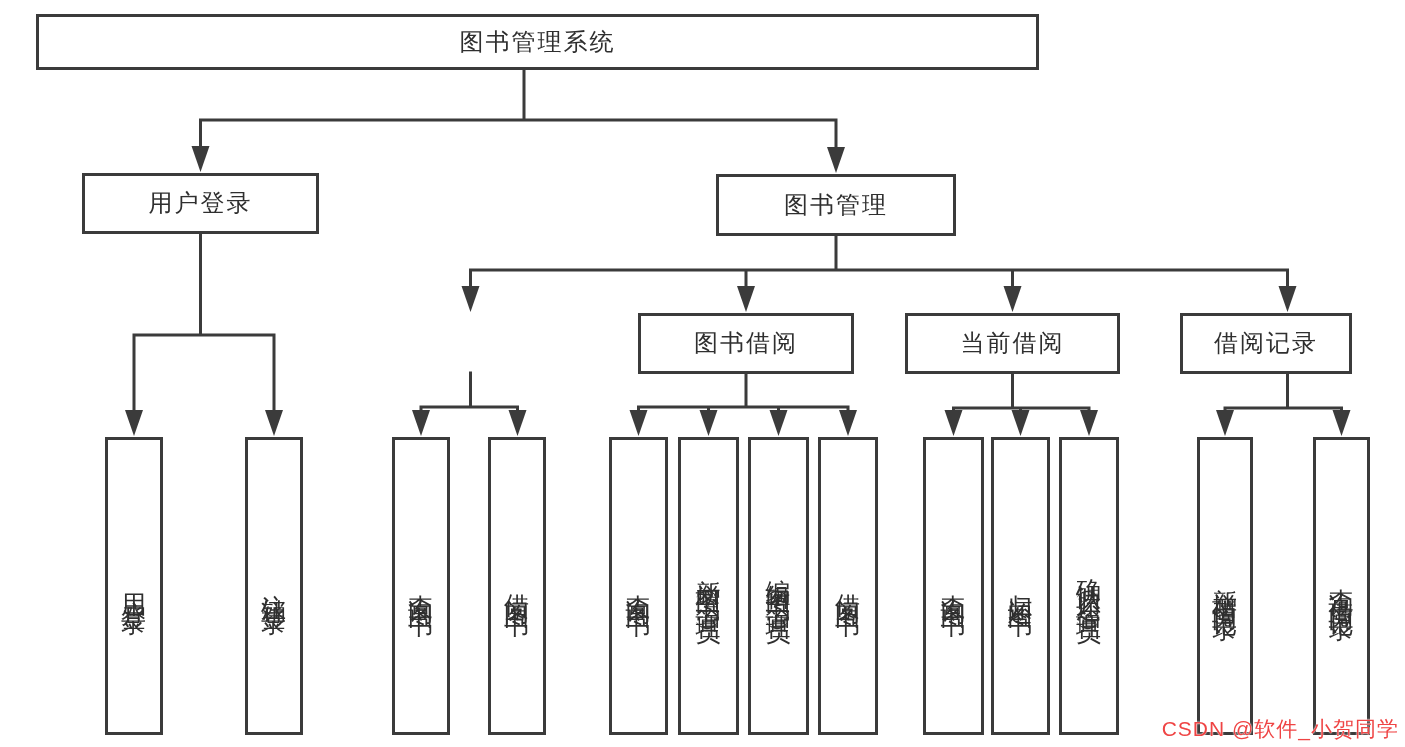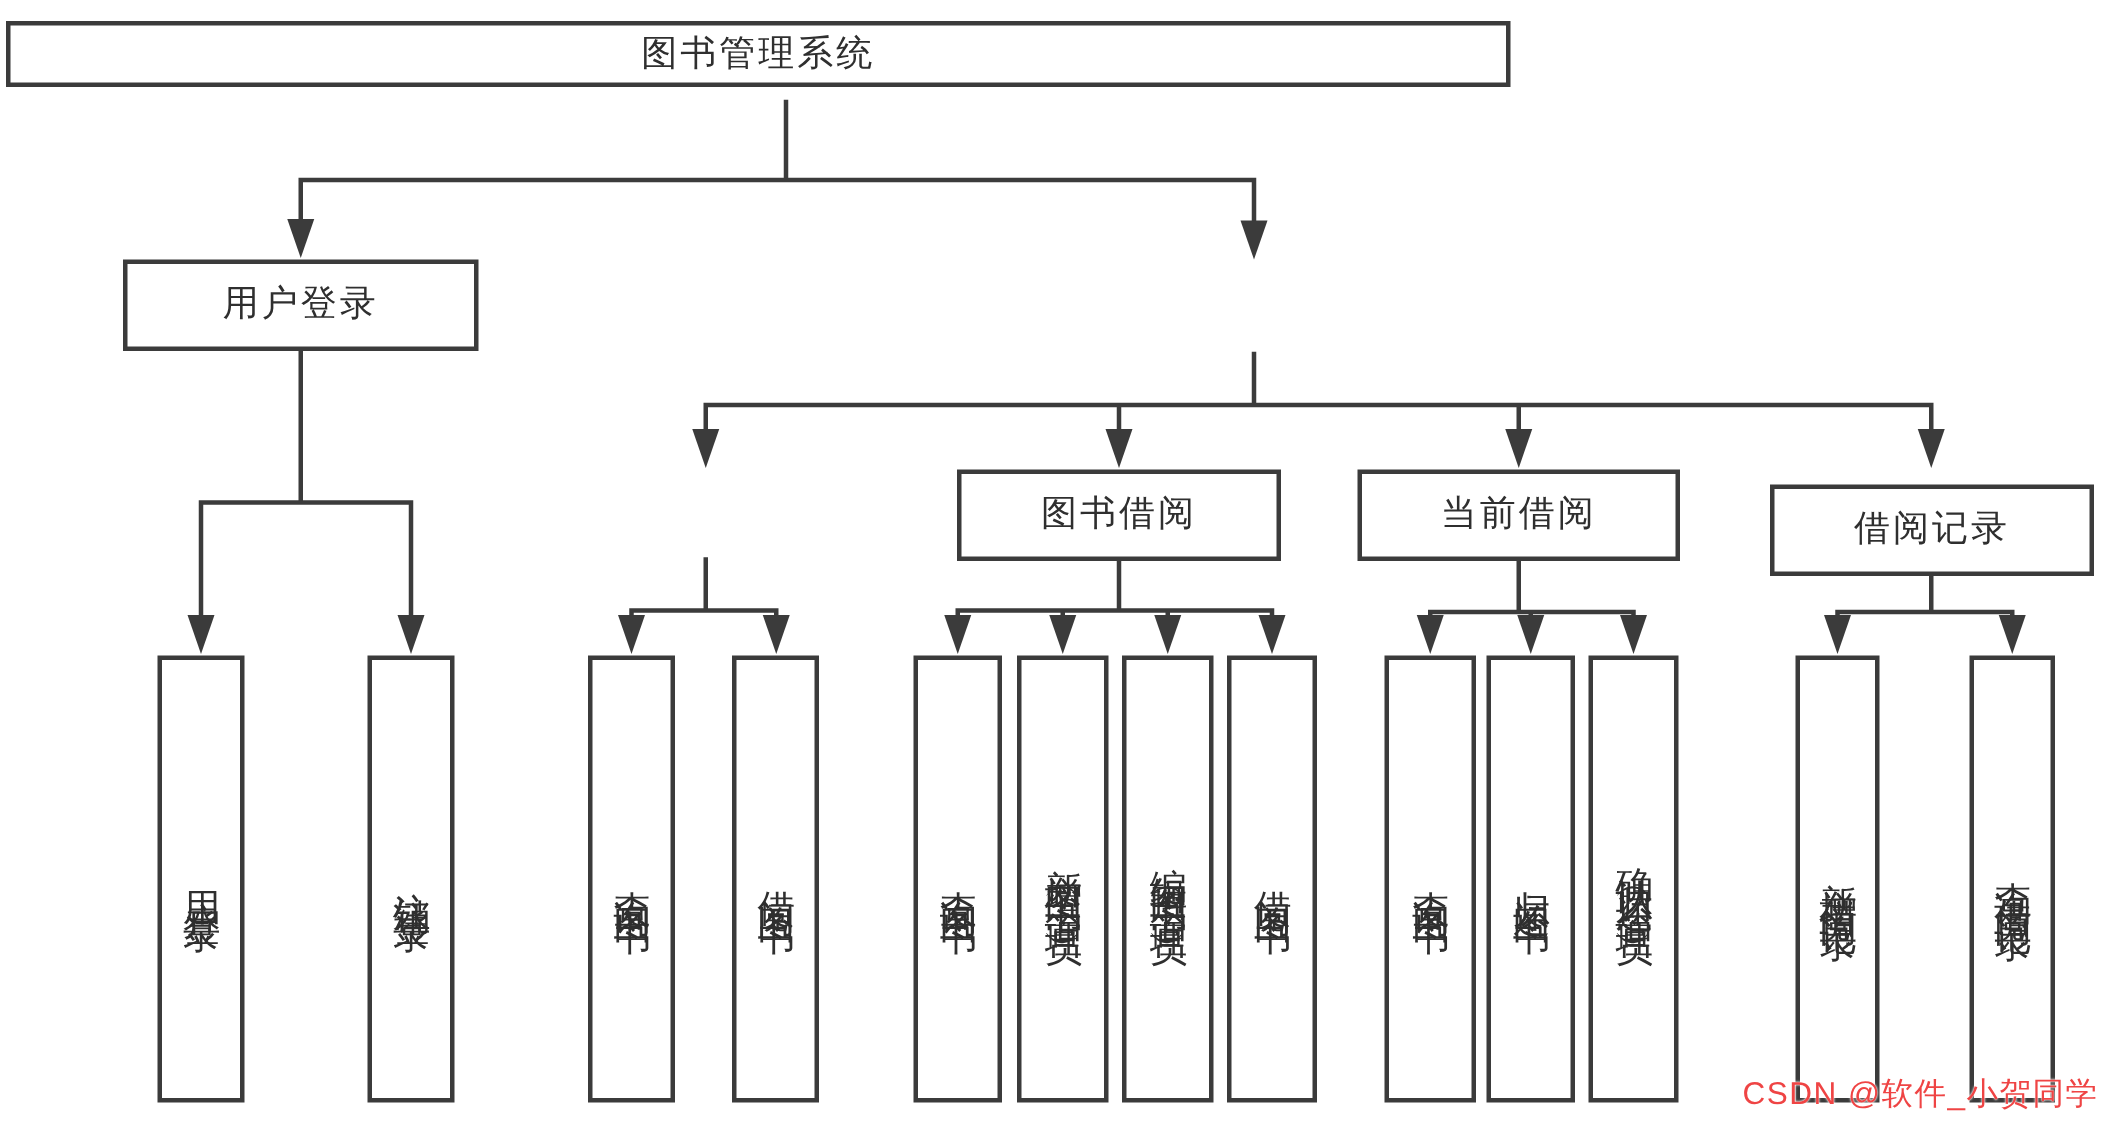--- a/index.html
+++ b/index.html
@@ -60,27 +60,28 @@
       <path d="M769.5,410 L787.5,410 L778.5,436 Z"></path>
       <path d="M839,410 L857,410 L848,436 Z"></path>
       <path d="M944.5,410 L962.5,410 L953.5,436 Z"></path>
       <path d="M1011.5,410 L1029.5,410 L1020.5,436 Z"></path>
       <path d="M1080,410 L1098,410 L1089,436 Z"></path>
       <path d="M1216,410 L1234,410 L1225,436 Z"></path>
       <path d="M1332.5,410 L1350.5,410 L1341.5,436 Z"></path>
     </g>
   </svg>
 
-  <div class="box" style="left:4px;top:14px;width:1003px;height:44px">图书管理系统</div>
+  <div class="box" style="left:36px;top:14px;width:1003px;height:56px">图书管理系统</div>
 
   <div class="box" style="left:82px;top:173px;width:237px;height:61px">用户登录</div>
+  <div class="box" style="left:716px;top:174px;width:240px;height:62px">图书管理</div>
 
   <div class="box" style="left:638px;top:313px;width:216px;height:61px">图书借阅</div>
   <div class="box" style="left:905px;top:313px;width:215px;height:61px">当前借阅</div>
-  <div class="box" style="left:1180px;top:323px;width:216px;height:61px">借阅记录</div>
+  <div class="box" style="left:1180px;top:313px;width:172px;height:61px">借阅记录</div>
 
   <div class="box v" style="left:105px;top:437px;width:58px;height:298px">用户登录</div>
   <div class="box v" style="left:245px;top:437px;width:58px;height:298px">注销登录</div>
 
   <div class="box v" style="left:392px;top:437px;width:58px;height:298px">查询图书</div>
   <div class="box v" style="left:488px;top:437px;width:58px;height:298px">借阅图书</div>
 
   <div class="box v" style="left:609px;top:437px;width:59px;height:298px">查询图书</div>
   <div class="box v" style="left:678px;top:437px;width:61px;height:298px">新增图书（管理员）</div>
   <div class="box v" style="left:748px;top:437px;width:61px;height:298px">编辑图书（管理员）</div>

